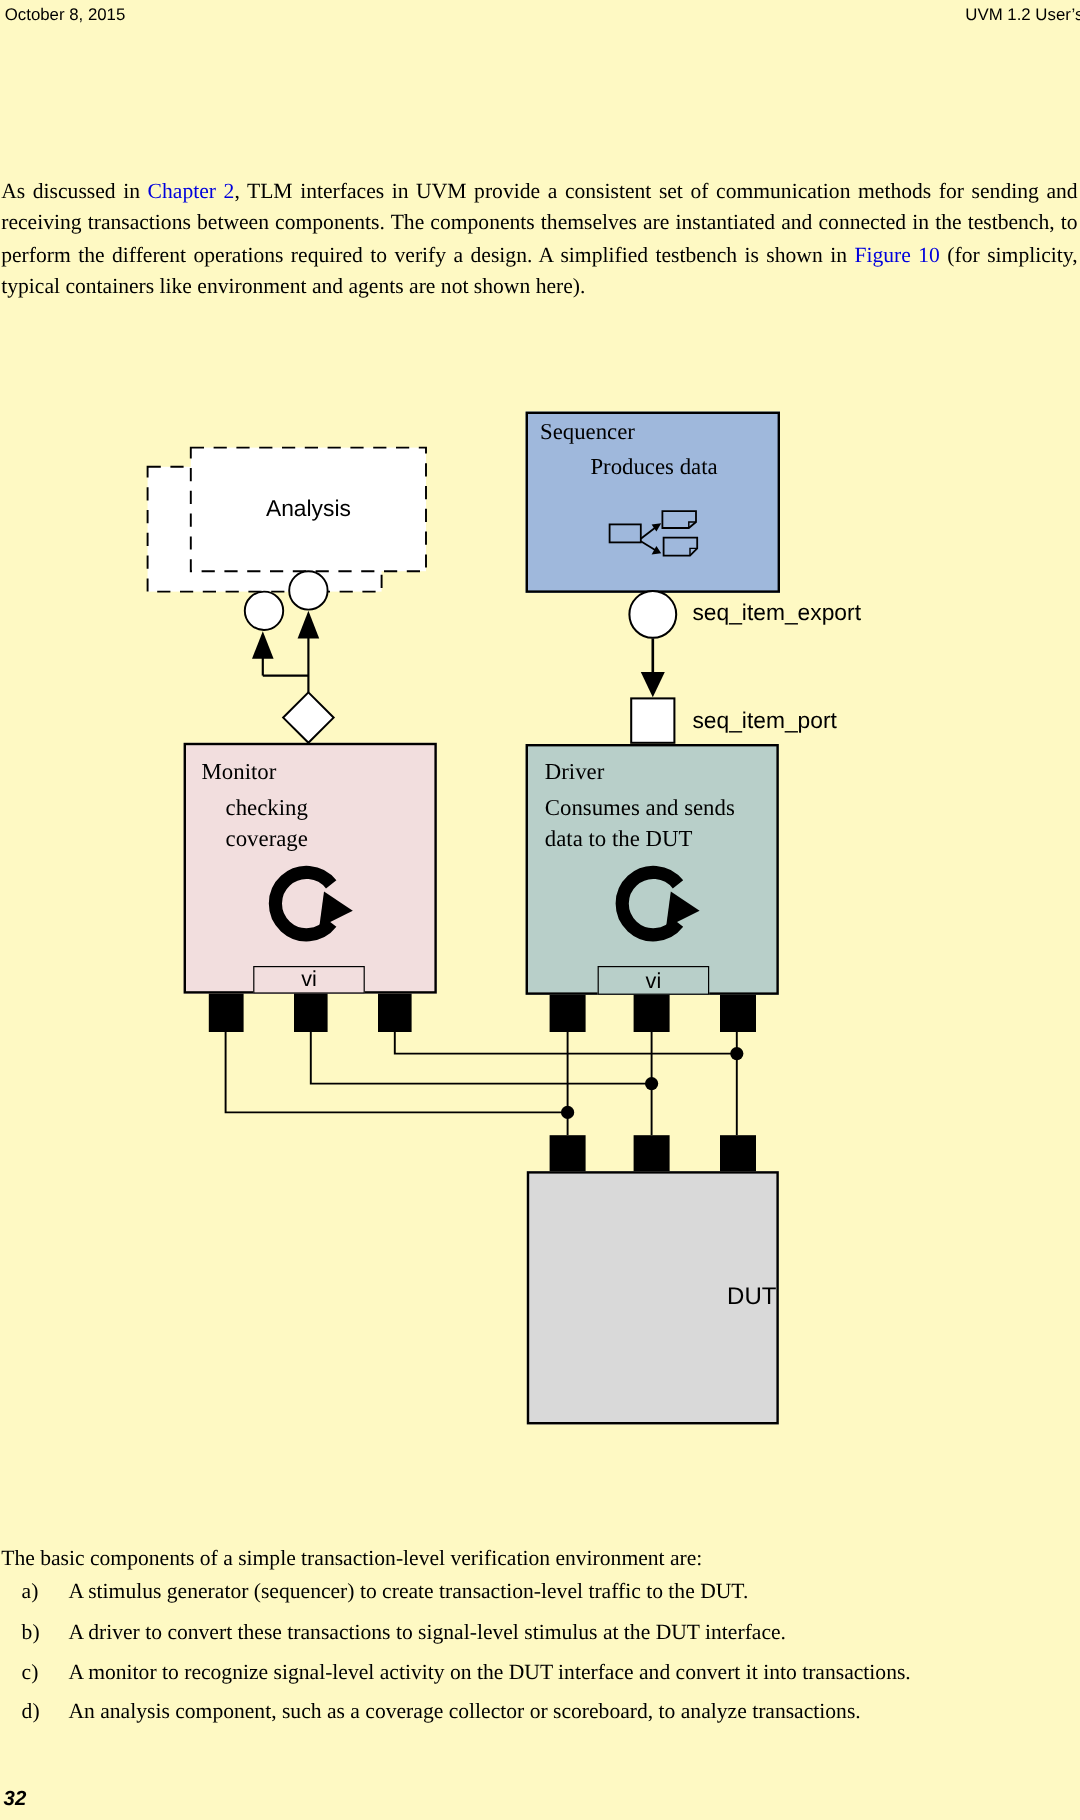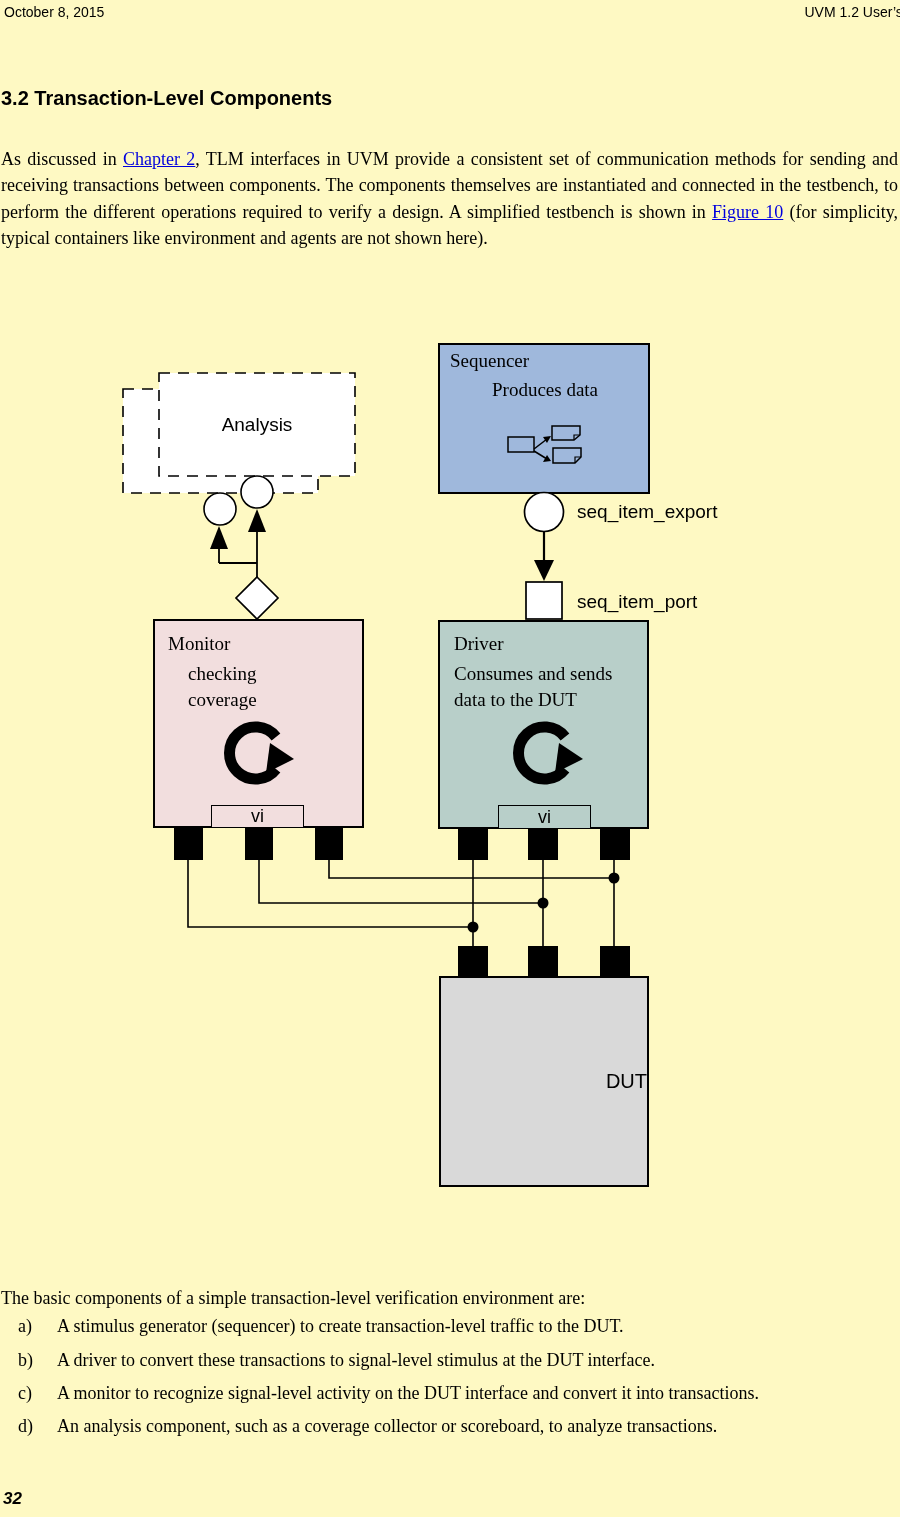--- a/index.html
+++ b/index.html
@@ -11,21 +11,21 @@
   
   .hdr{top:4px;font-size:14px;}
   .hdr-l{left:4px;}
   .hdr-r{right:4px;text-align:right;}
   .heading{left:1px;top:87px;font-size:20px;font-weight:bold;}
   .ftr-num{left:3px;top:1489px;font-size:17px;font-weight:bold;font-style:italic;}
   .ftr-copy{left:100px;top:1489px;width:800px;text-align:center;font-size:17.5px;font-style:italic;}
 
   
   .intro{left:1px;top:146px;width:897px;font-size:18px;line-height:26.3px;text-align:justify;}
-  a.doclink{color:#0000dd;text-decoration:underline;cursor:pointer;}
+  a.doclink{color:#0000dd;cursor:pointer;}
   .caption{left:0;top:1228px;width:900px;text-align:center;font-size:19px;font-weight:bold;}
   .list-intro{left:1px;top:1288px;font-size:18px;}
   .li-row{left:18px;font-size:18px;}
   .li-row .mk{display:inline-block;width:39px;}
 
   
   .box{position:absolute;box-sizing:border-box;border:2px solid #000;z-index:1;}
   .box .ttl{position:absolute;font-size:19px;}
   .seqbox{left:438px;top:343px;width:212px;height:151px;border-width:2.5px;background:var(--c-sequencer,#9fb8dc);}
   .monbox{left:153px;top:619px;width:211px;height:209px;background:var(--c-monitor,#f2dede);}
@@ -44,21 +44,20 @@
   svg.icon{position:absolute;z-index:3;}
 </style>
 </head>
 <body>
 
 <div class="page">
 
   <div class="abs sans hdr hdr-l">October 8, 2015</div>
   <div class="abs sans hdr hdr-r">UVM 1.2 User’s Guide</div>
 
-  <div class="abs sans heading">3.2 Transaction-Level Components</div>
 
   <div class="abs intro"><span>As discussed in </span><a class="doclink" style="color: rgb(0, 0, 221);">Chapter 2</a><span>, TLM interfaces in UVM provide a consistent set of communication methods for sending and receiving transactions between components. The components themselves are instantiated and connected in the testbench, to perform the different operations required to verify a design. A simplified testbench is shown in </span><a class="doclink" style="color: rgb(0, 0, 221);">Figure 10</a><span> (for simplicity, typical containers like environment and agents are not shown here).</span></div>
 
   <div class="box monbox">
     <div class="ttl" style="left:13px;top:12px;">Monitor</div>
     <div class="ttl" style="left:33px;top:42px;">checking</div>
     <div class="ttl" style="left:33px;top:68px;">coverage</div>
   </div>
 
   <div class="box seqbox">

